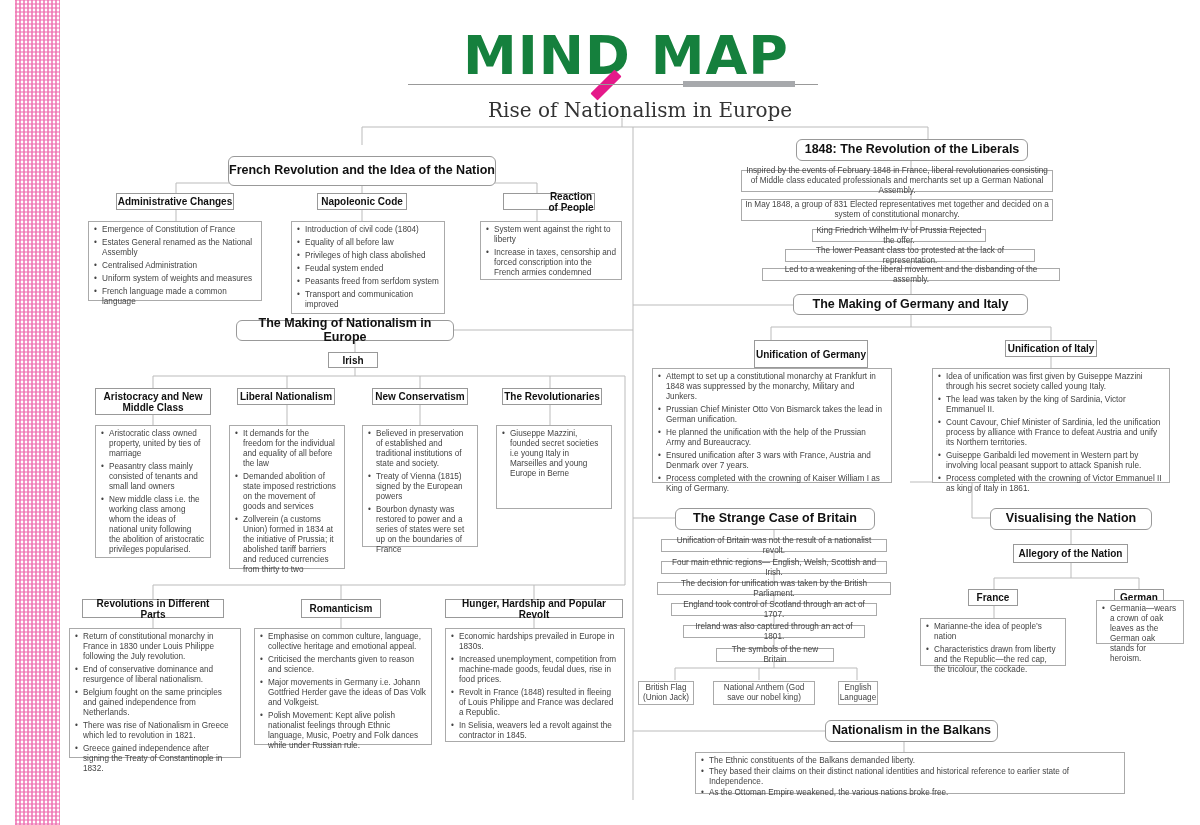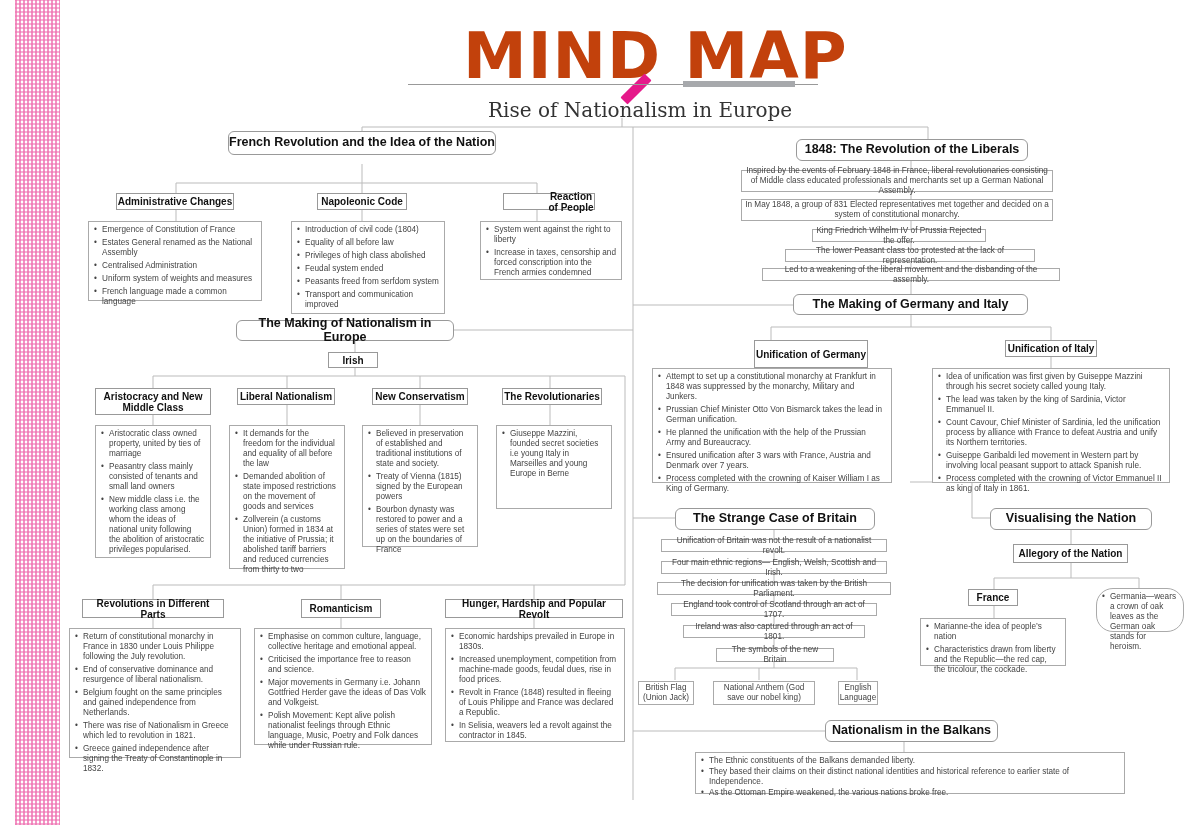--- a/index.html
+++ b/index.html
@@ -2,21 +2,21 @@
 <html><head>
 <meta charset="utf-8">
 <style>
   html,body{margin:0;padding:0;}
   body{width:1200px;height:825px;position:relative;background:#fff;overflow:hidden;font-family:"Liberation Sans",sans-serif;color:#333;}
   .strip{position:absolute;left:15px;top:0;width:45px;height:825px;
     background-image:
       repeating-linear-gradient(90deg,rgba(233,64,150,.75) 0 2px,transparent 2px 4px),
       repeating-linear-gradient(0deg,rgba(233,64,150,.55) 0 2px,transparent 2px 4px);
     opacity:.75;}
-  .logo{position:absolute;left:463px;top:26px;font-family:"DejaVu Sans",sans-serif;font-weight:bold;font-size:64px;letter-spacing:1px;color:#c2410c;line-height:60px;}
+  .logo{position:absolute;left:463px;top:26px;font-family:"DejaVu Sans",sans-serif;font-weight:bold;font-size:54px;letter-spacing:1px;color:#15803d;line-height:60px;}
   .logo .pencil{display:inline-block;width:0;position:relative;}
   .logo .pencil i{position:absolute;left:-30px;top:-6px;width:10px;height:34px;background:#e5198a;transform:rotate(45deg);display:block;border-radius:1px;}
   .rule{position:absolute;left:408px;top:84px;width:410px;height:1px;background:#999;}
   .rulebar{position:absolute;left:683px;top:81px;width:112px;height:6px;background:#a7a9ac;}
   .subtitle{position:absolute;left:488px;top:98px;font-family:"DejaVu Serif",serif;font-size:20px;color:#333;}
   svg.lines{position:absolute;left:0;top:0;}
   .hd{position:absolute;border:1px solid #999;border-radius:6px;background:#fff;font-weight:bold;color:#111;text-align:center;display:flex;align-items:center;justify-content:center;box-sizing:border-box;line-height:1.1;}
   .h1{font-size:12.5px;}
   .h2{font-size:10px;border-radius:0;}
   .box{position:absolute;border:1px solid #aaa;background:#fff;box-sizing:border-box;font-size:8.2px;color:#444;padding:3px 5px 3px 5px;line-height:1.22;}
@@ -60,21 +60,21 @@
     <path d="M774 529 V668 M675 668 H857 M675 668 V680 M759 668 V680 M857 668 V680"></path>
 
     <path d="M910 482 H972 V518 H990"></path>
     <path d="M1071 529 V544 M1071 562 V578 M994 578 H1139 M994 578 V590 M1139 578 V590"></path>
     <path d="M994 605 V619 M1139 605 V619"></path>
 
     <path d="M633 731 H825 M904 741 V752"></path>
   </g>
 </svg>
 
-<div class="hd h1" style="left:228px;top:131px;width:268px;height:24px;">French Revolution and the Idea of the Nation</div>
+<div class="hd h1" style="left:228px;top:156px;width:268px;height:30px;">French Revolution and the Idea of the Nation</div>
 <div class="hd h2" style="left:116px;top:193px;width:118px;height:17px;">Administrative Changes</div>
 <div class="hd h2" style="left:317px;top:193px;width:90px;height:17px;">Napoleonic Code</div>
 <div class="hd h2" style="left:503px;top:193px;width:92px;height:17px;padding-left:44px;">Reaction of People</div>
 
 <div class="box" style="left:88px;top:221px;width:174px;height:80px;">
     <ul>
   <li>Emergence of Constitution of France</li>
   <li>Estates General renamed as the National Assembly</li>
   <li>Centralised Administration</li>
   <li>Uniform system of weights and measures</li>
@@ -142,21 +142,21 @@
   <li>Return of constitutional monarchy in France in 1830 under Louis Philippe following the July revolution.</li>
   <li>End of conservative dominance and resurgence of liberal nationalism.</li>
   <li>Belgium fought on the same principles and gained independence from Netherlands.</li>
   <li>There was  rise of Nationalism in Greece which led to revolution in 1821.</li>
   <li>Greece gained independence after signing the Treaty of Constantinople in 1832.</li>
 </ul>
   </div>
 <div class="box" style="left:254px;top:628px;width:178px;height:117px;">
     <ul>
   <li>Emphasise on common culture, language, collective heritage and emotional appeal.</li>
-  <li>Criticised the importance free to reason and science.</li>
+  <li>Criticised the merchants given to reason and science.</li>
   <li>Major movements in Germany i.e. Johann Gottfried Herder gave the ideas of Das Volk and Volkgeist.</li>
   <li>Polish Movement: Kept alive polish nationalist feelings through Ethnic language, Music, Poetry and Folk dances while under Russian rule.</li>
 </ul>
   </div>
 <div class="box" style="left:445px;top:628px;width:180px;height:114px;">
     <ul>
   <li>Economic hardships prevailed in Europe in 1830s.</li>
   <li>Increased unemployment, competition from machine-made goods, feudal dues, rise in food prices.</li>
   <li>Revolt in France (1848) resulted in fleeing of Louis Philippe and France was declared a Republic.</li>
   <li>In Selisia, weavers led a revolt against the contractor in 1845.</li>
@@ -206,21 +206,21 @@
 <div class="hd h1" style="left:990px;top:508px;width:162px;height:22px;">Visualising the Nation</div>
 <div class="hd h2" style="left:1013px;top:544px;width:115px;height:19px;">Allegory of the Nation</div>
 <div class="hd h2" style="left:968px;top:589px;width:50px;height:17px;">France</div>
 <div class="hd h2" style="left:1114px;top:589px;width:50px;height:17px;">German</div>
 <div class="box" style="left:920px;top:618px;width:146px;height:48px;">
     <ul>
   <li>Marianne-the idea of people’s nation</li>
   <li>Characteristics drawn from liberty and the Republic—the red cap, the tricolour, the cockade.</li>
 </ul>
   </div>
-<div class="box" style="left:1096px;top:588px;width:88px;height:44px;border-radius:17px;">
+<div class="box" style="left:1096px;top:600px;width:88px;height:44px;">
     <ul>
   <li>Germania—wears a crown of oak leaves as the German oak stands for heroism.</li>
 </ul>
   </div>
 
 <div class="hd h1" style="left:825px;top:720px;width:173px;height:22px;">Nationalism in the Balkans</div>
 <div class="box" style="left:695px;top:752px;width:430px;height:42px;">
     <ul>
   <li style="margin-bottom:1px">The Ethnic constituents of the Balkans demanded liberty.</li>
   <li style="margin-bottom:1px">They based their claims on their distinct national identities and historical reference to earlier state of Independence.</li>

